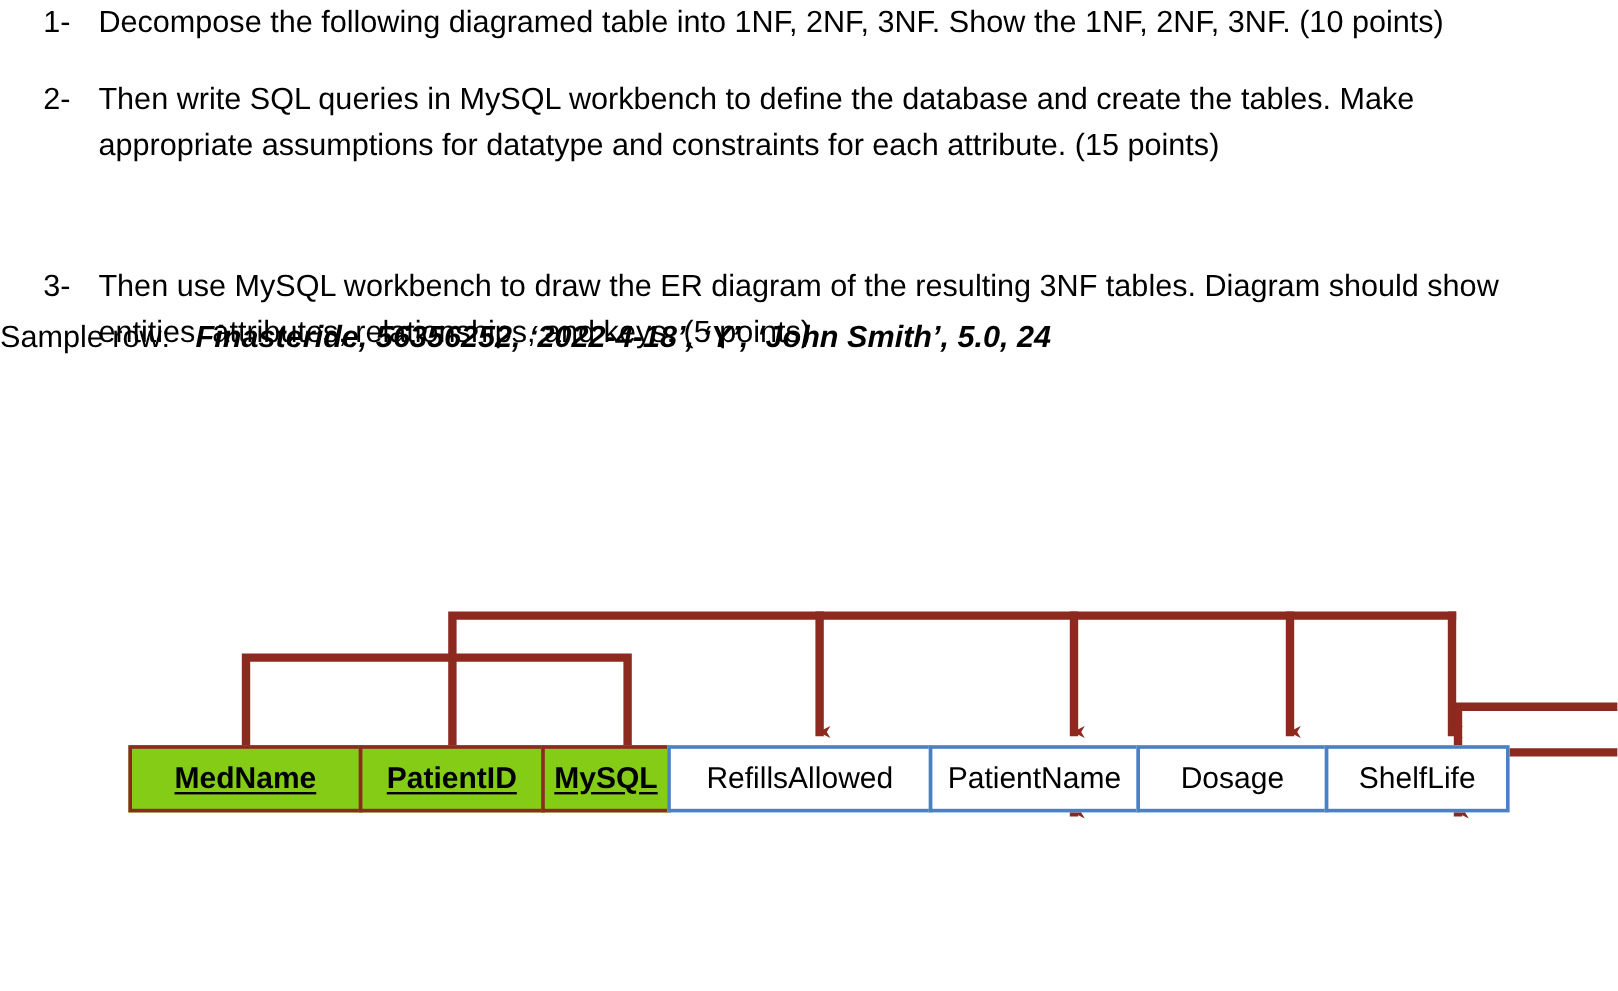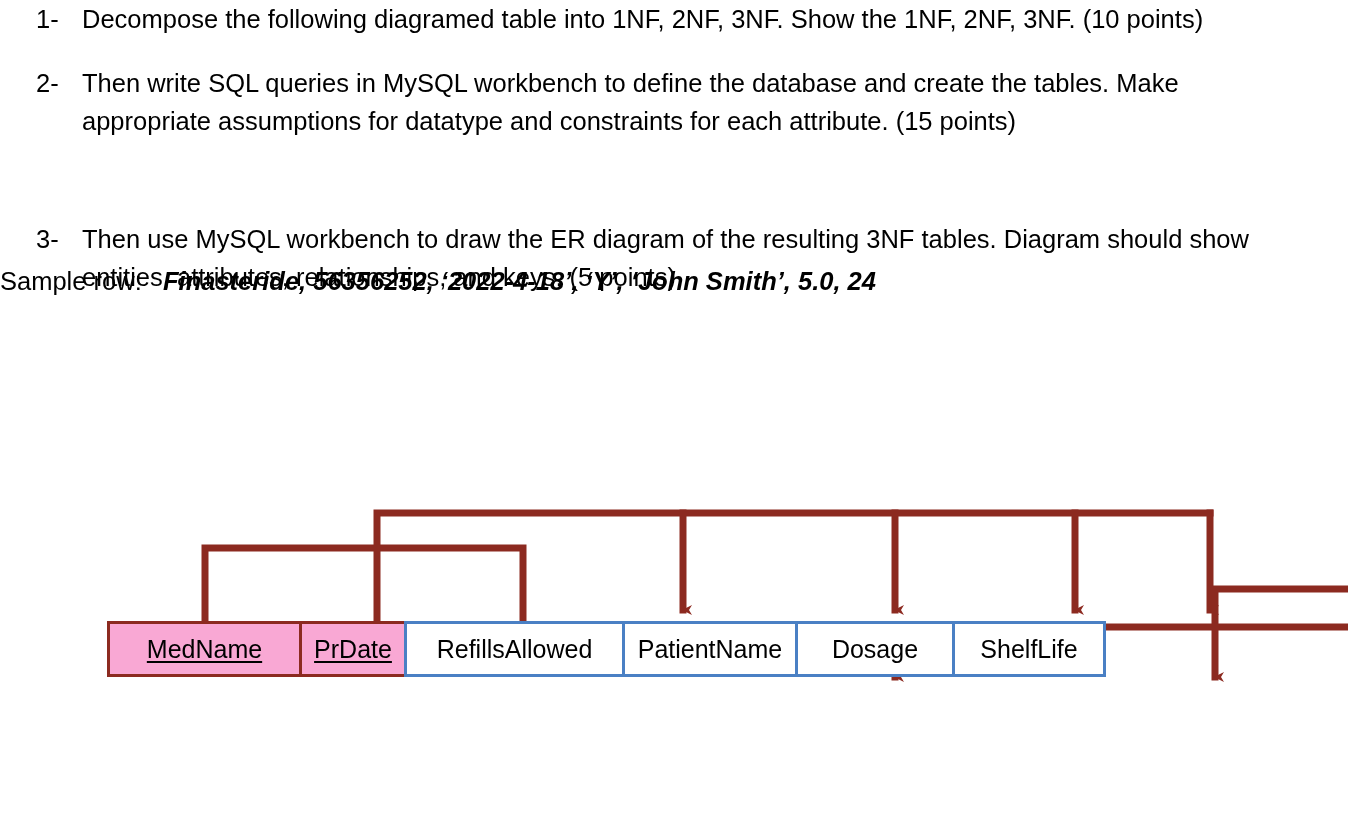--- a/index.html
+++ b/index.html
@@ -80,23 +80,24 @@
   .cell {
     display: flex;
     align-items: center;
     justify-content: center;
     box-sizing: border-box;
     font-size: 25px;
     line-height: 1;
     white-space: nowrap;
   }
   .cell.key {
-    background: #f9a8d4;
+    background: #84cc16;
     border: 3px solid #8c2a20;
     margin-right: -3px;
+    font-weight: bold;
   }
   .cell.key .txt {
     text-decoration: underline;
     text-underline-offset: 3px;
   }
   .cell.nonkey {
     background: #ffffff;
     border: 3px solid #4a80c4;
     margin-right: -3px;
   }
@@ -158,22 +159,25 @@
 
     <g fill="none" stroke="#8c2a20" stroke-width="7" stroke-linecap="square">
       <path d="M230,207 L230,305 L1215,305 L1215,217" marker-end="url(#arrowDown)" transform="rotate(180 1215 212)"></path>
     </g>
   </svg>
 
   <div class="fd-table">
     <div class="cell key" style="width:195px">
       <span class="txt">MedName</span>
     </div>
+    <div class="cell key" style="width:155px">
+      <span class="txt">PatientID</span>
+    </div>
     <div class="cell key" style="width:108px">
-      <span class="txt">PrDate</span>
+      <span class="txt">MySQL</span>
     </div>
     <div class="cell nonkey" style="width:221px">
       <span class="txt">RefillsAllowed</span>
     </div>
     <div class="cell nonkey" style="width:176px">
       <span class="txt">PatientName</span>
     </div>
     <div class="cell nonkey" style="width:160px">
       <span class="txt">Dosage</span>
     </div>

